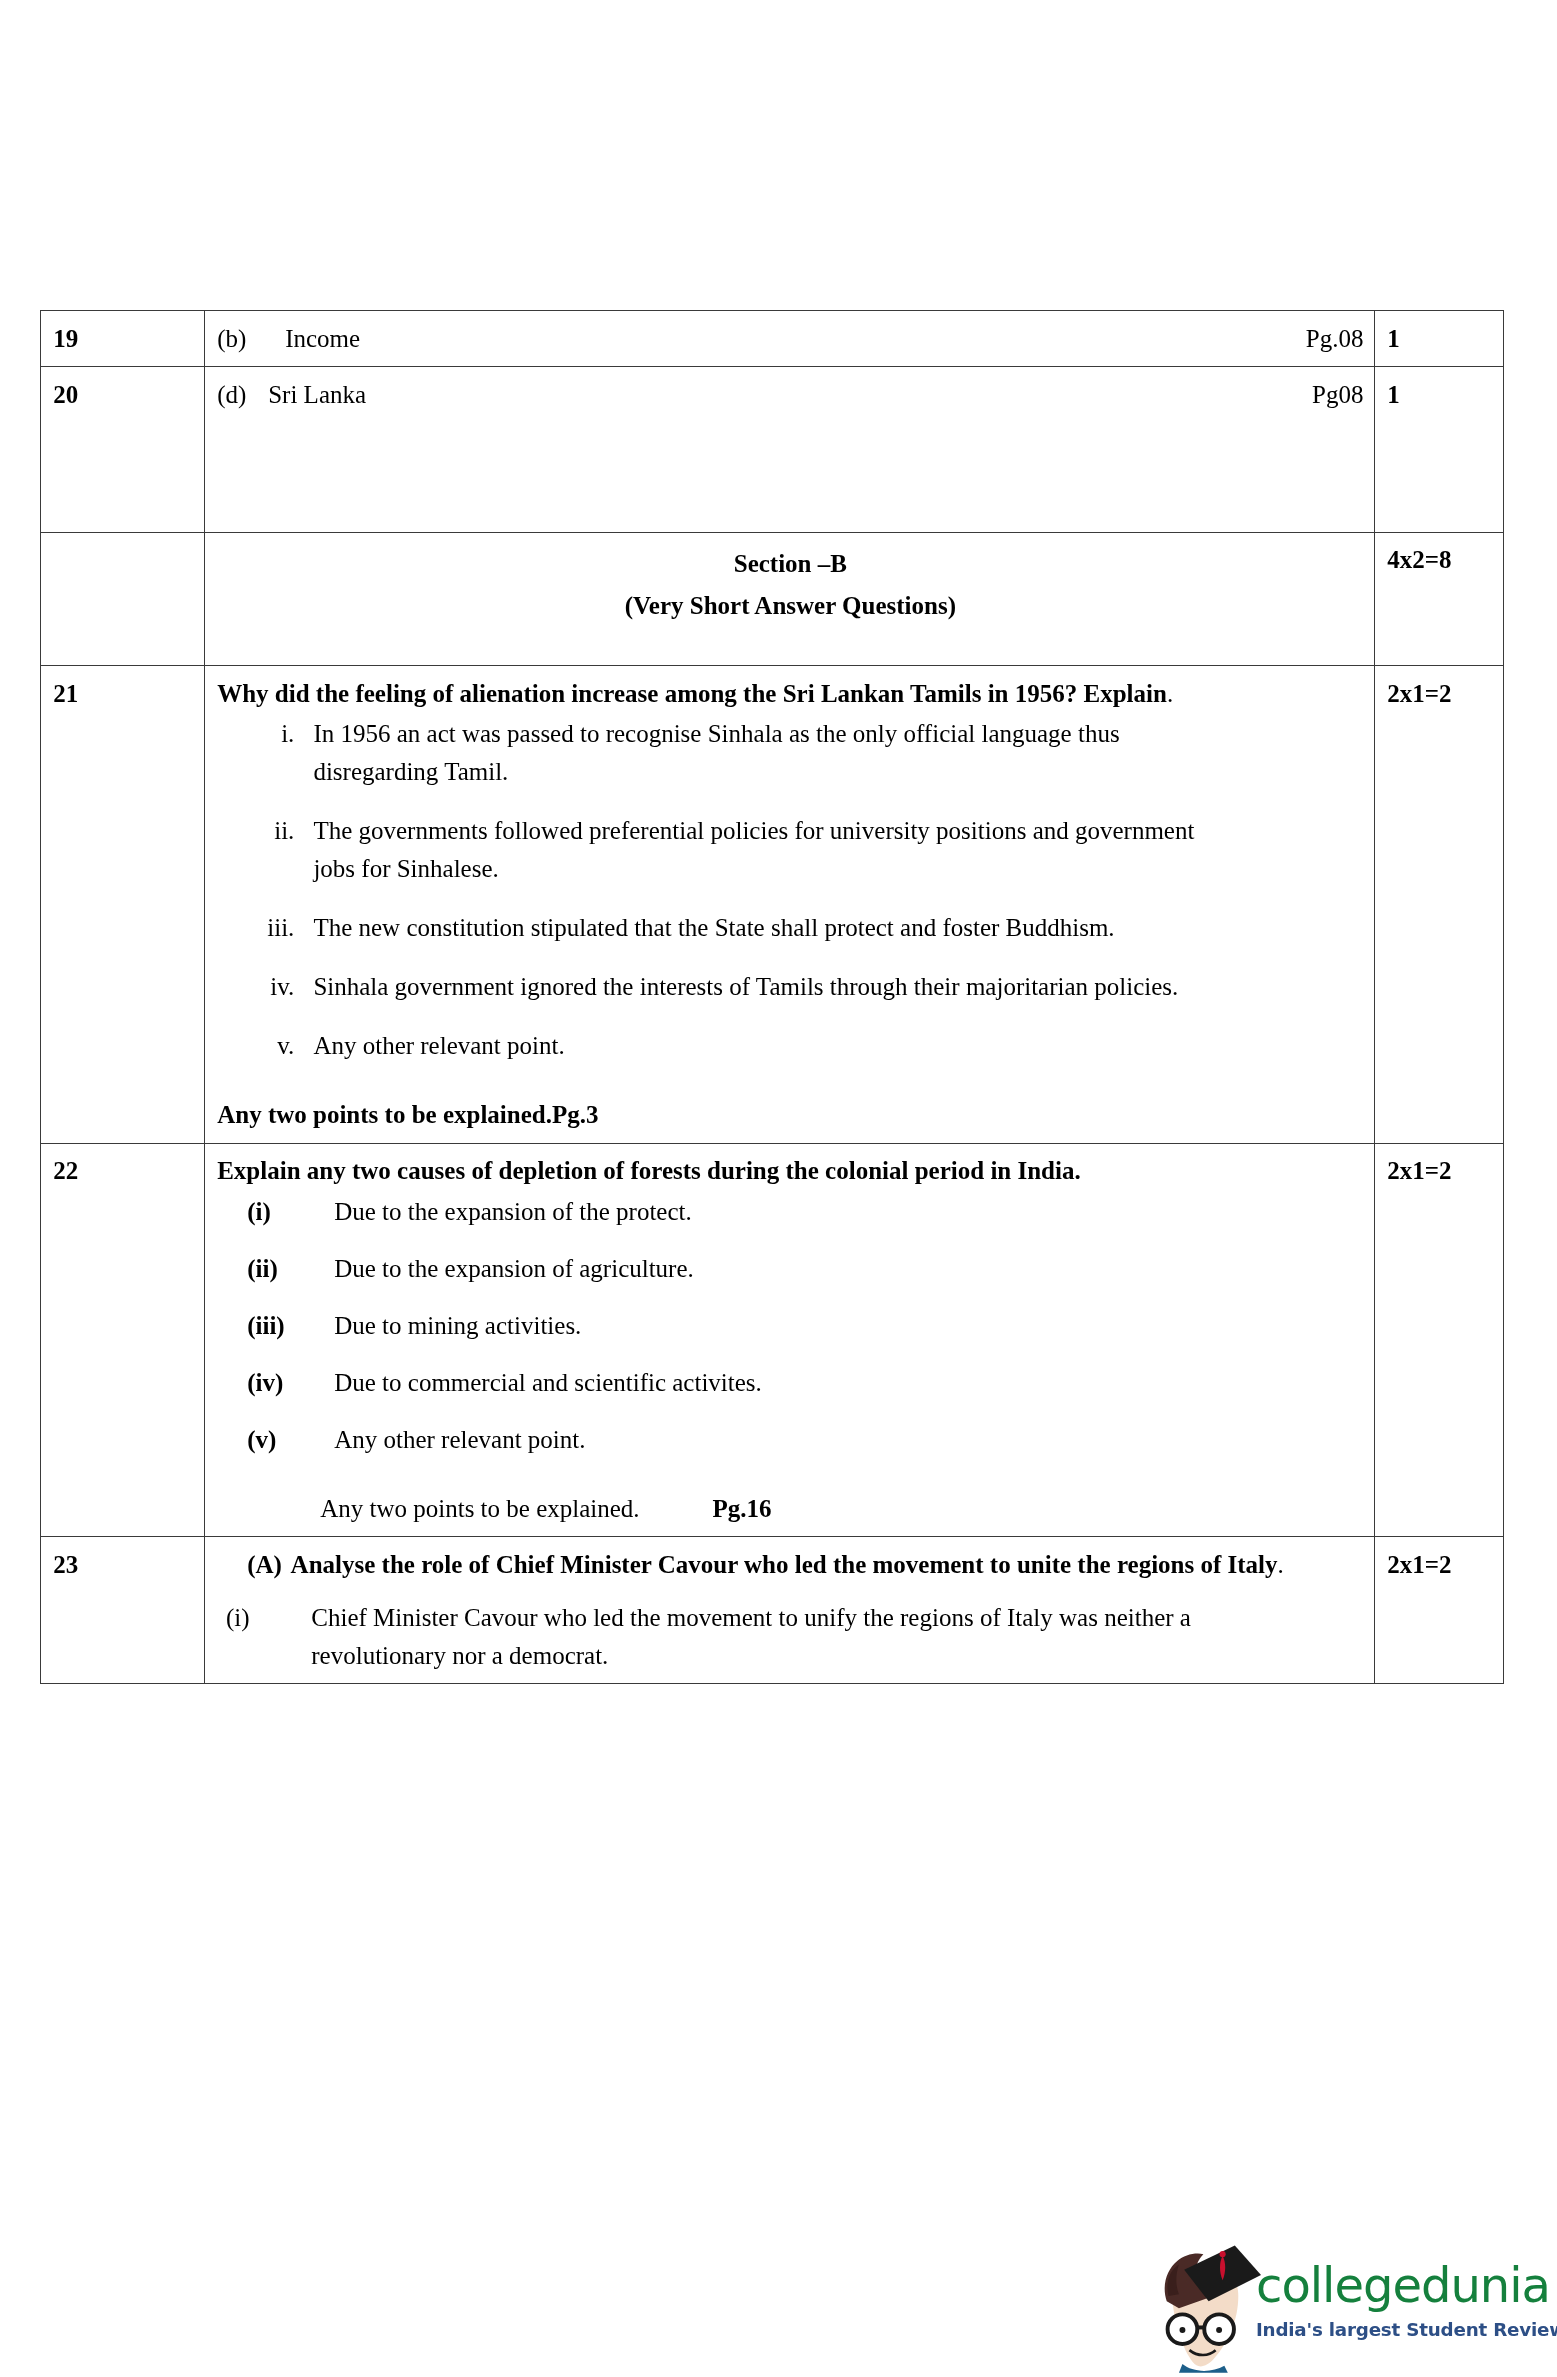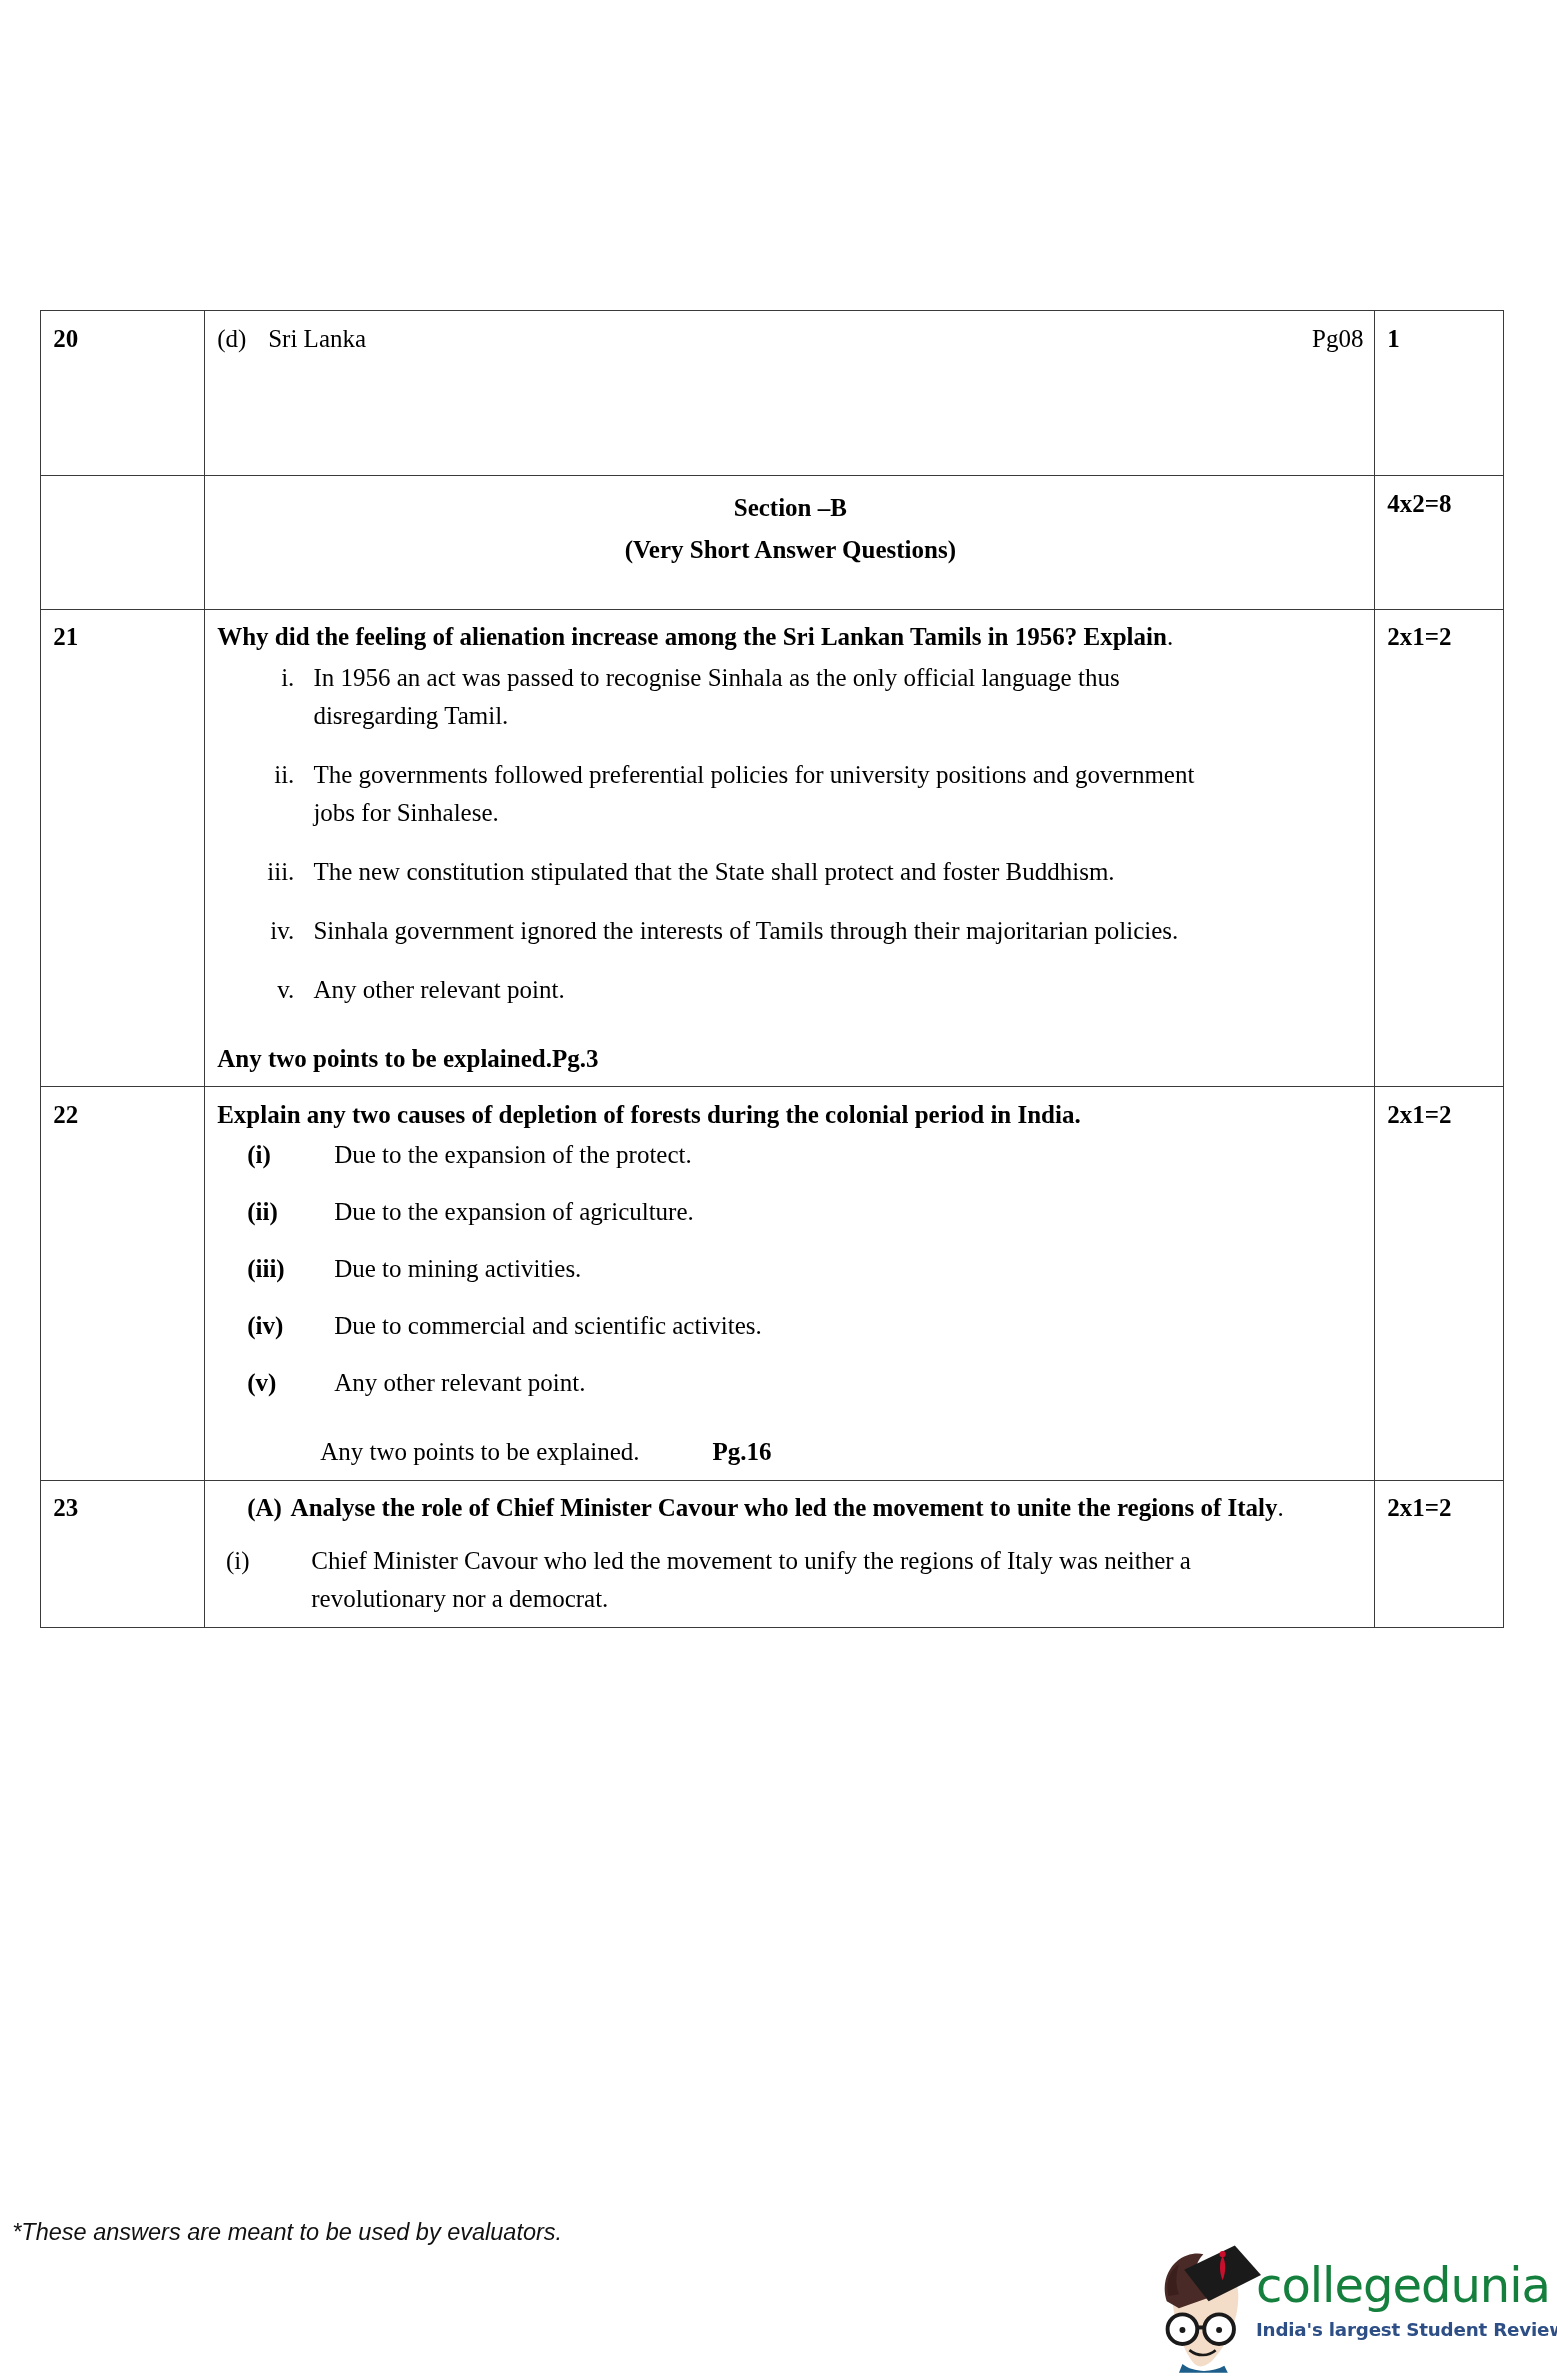--- a/index.html
+++ b/index.html
@@ -207,20 +207,35 @@
 <div class="page">
 
   <table class="answer-table">
     <colgroup>
       <col class="c-no">
         <col class="c-body">
         <col class="c-marks">
     </colgroup>
     <tbody>
 
+      <tr class="r19">
+        <td>
+          <span class="qno">19</span>
+        </td>
+        <td>
+          <div class="opt-row sp-a">
+            <span class="opt-letter">(b)</span>
+            <span class="opt-text">Income</span>
+            <span class="opt-page">Pg.08</span>
+          </div>
+        </td>
+        <td>
+          <span class="marks">1</span>
+        </td>
+      </tr>
 
       <tr class="r20">
         <td>
           <span class="qno">20</span>
         </td>
         <td>
           <div class="opt-row sp-b">
             <span class="opt-letter">(d)</span>
             <span class="opt-text">Sri Lanka</span>
             <span class="opt-page">Pg08</span>
@@ -335,21 +350,20 @@
           </div>
         </td>
         <td>
           <span class="marks">2x1=2</span>
         </td>
       </tr>
 
     </tbody>
   </table>
 
-  <div class="footer-note">*These answers are meant to be used by evaluators.</div>
 
   <div class="logo">
     <div class="logo-mascot">
       <svg viewBox="0 0 118 152" width="103" height="133" xmlns="http://www.w3.org/2000/svg">
 
         <path d="M16 62 C16 40 34 28 56 28 C78 28 92 42 92 64 C92 92 80 118 64 136 C56 145 46 148 40 140 C28 124 18 96 16 62 Z" fill="#f3dcc8"></path>
 
         <path d="M10 70 C4 52 10 34 22 24 C30 17 42 14 52 16 C46 22 44 28 44 34 C50 26 58 20 68 18 C62 26 60 32 60 38 C68 30 78 26 88 26 L96 40 L58 66 L24 78 Z" fill="#4a2a26"></path>
         <path d="M12 64 C8 48 14 34 24 28 C20 40 20 52 24 62 Z" fill="#3a1f1c"></path>
 

